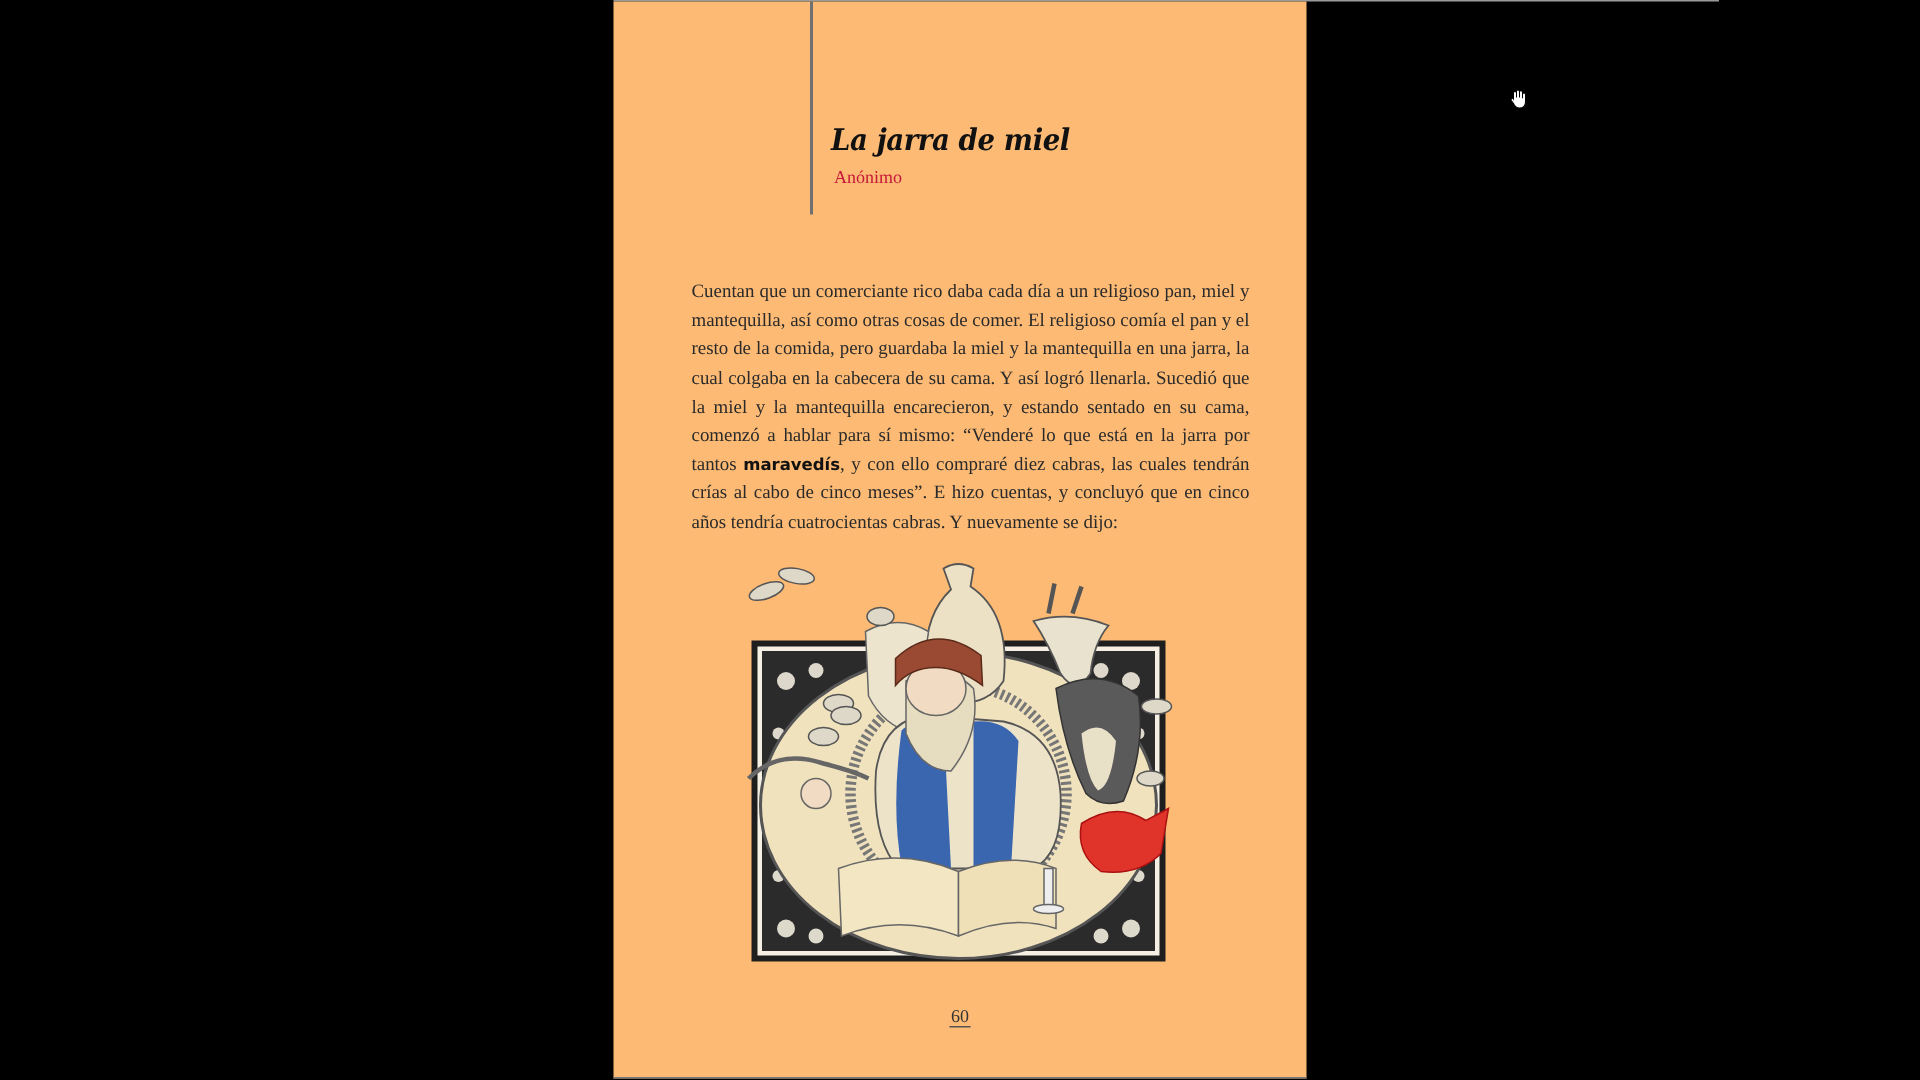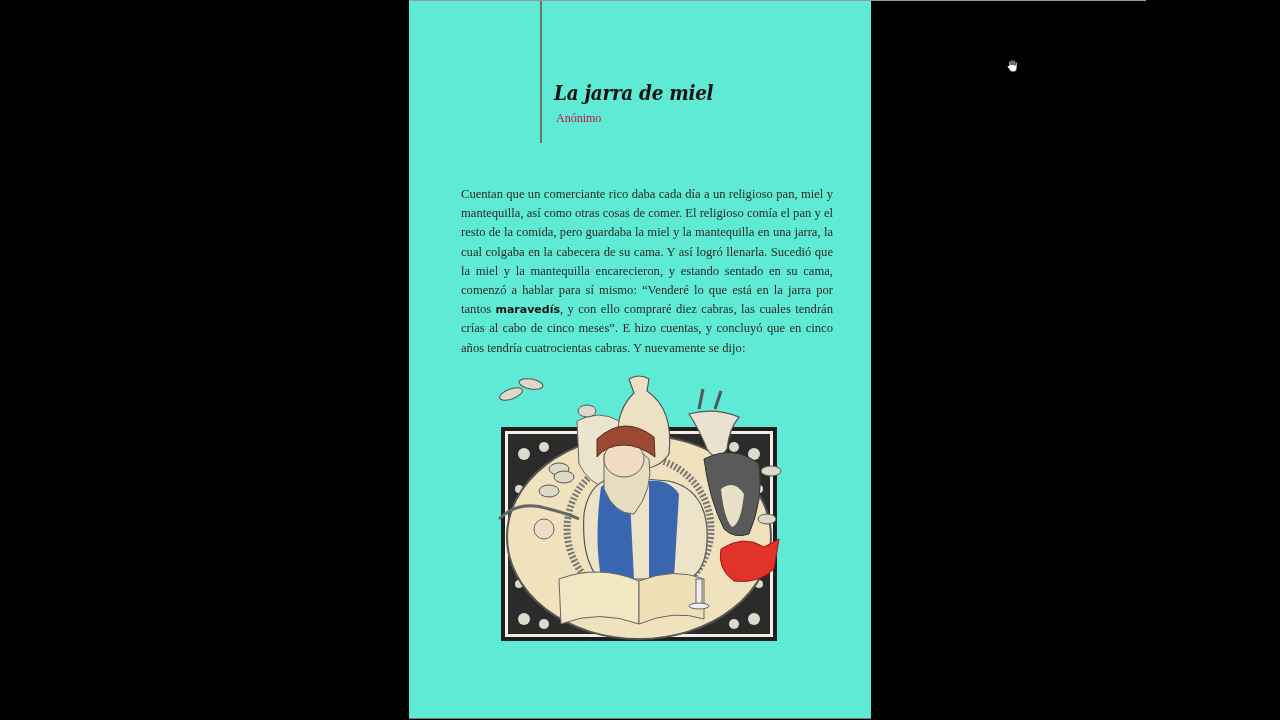--- a/index.html
+++ b/index.html
@@ -8,21 +8,21 @@
     background: #000;
     overflow: hidden;
     position: relative;
   }
   .top-rule {
     position: absolute; left: 409px; top: 0; width: 737px; height: 1px;
     background: #9a9a9a;
   }
   .page {
     position: absolute; left: 409px; top: 1px; width: 462px; height: 718px;
-    background: #5eead4;
+    background: #fdba74;
     border-bottom: 1px solid #777;
     box-sizing: border-box;
   }
   .title-rule {
     position: absolute; left: 131px; top: 0; width: 2px; height: 142px;
     background: #707070;
   }
   .title {
     position: absolute; left: 145px; top: 80px;
     font-family: "DejaVu Serif", serif;
@@ -128,17 +128,18 @@
 
     <path d="M10 150 Q30 130 60 140 Q80 145 90 150" stroke="#666" stroke-width="3" fill="none"></path>
     <circle cx="55" cy="160" r="10" fill="#f1dcc3" stroke="#666" stroke-width="1"></circle>
 
     <path d="M232 180 Q255 165 275 178 L290 170 L285 200 Q270 215 245 212 Q228 200 232 180 Z" fill="#e0342a" stroke="#a11" stroke-width="1"></path>
 
     <rect x="207" y="210" width="6" height="25" fill="#eee" stroke="#666" stroke-width="1"></rect>
     <ellipse cx="210" cy="237" rx="10" ry="3" fill="#eee" stroke="#666" stroke-width="1"></ellipse>
   </svg>
 
+  <div class="page-number"><span>60</span></div>
 </div>
 
 <svg class="cursor" viewBox="0 0 14 14" aria-hidden="true">
   <path d="M3 7 L3 3 Q3 2 4 2 Q5 2 5 3 L5 6 L5 2 Q5 1 6 1 Q7 1 7 2 L7 6 L7 2.5 Q7 1.5 8 1.5 Q9 1.5 9 2.5 L9 6.5 L9 4 Q9 3 10 3 Q11 3 11 4 L11 9 Q11 13 7 13 Q4 13 3 10 L1.5 8 Q1 7 2 6.5 Q2.6 6.3 3 7 Z" fill="#fff" stroke="#000" stroke-width="0.7"></path>
 </svg>
 
 </body></html>

